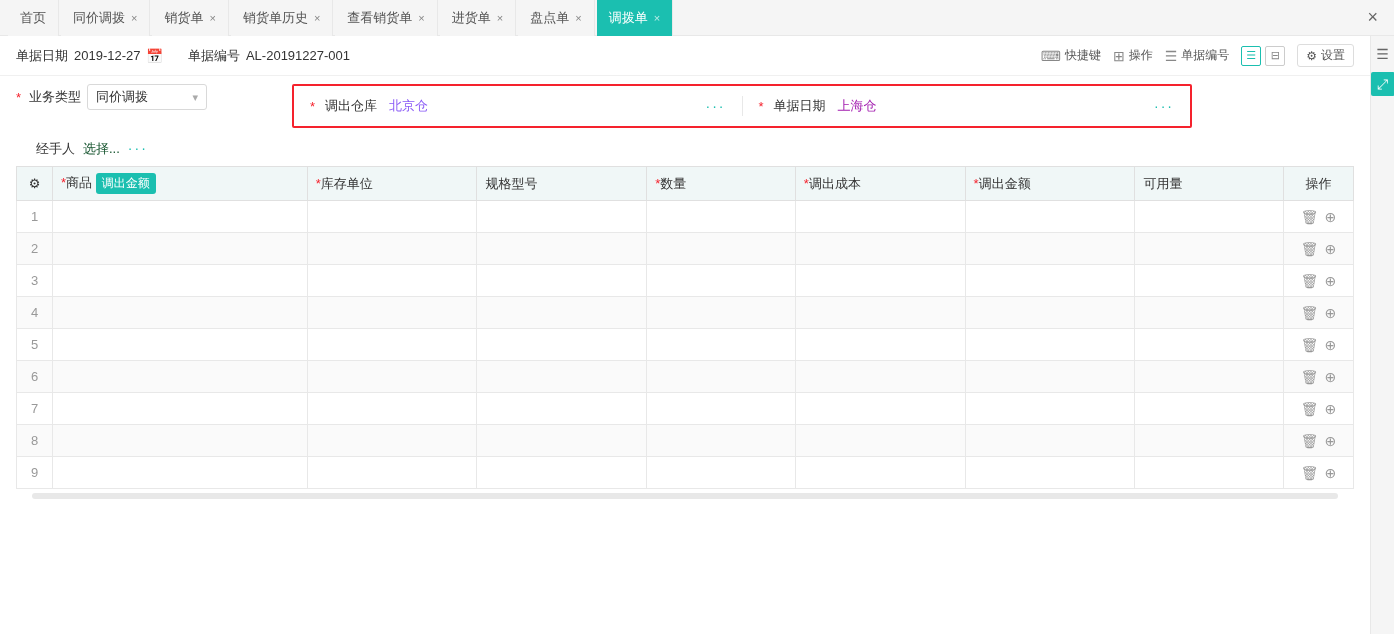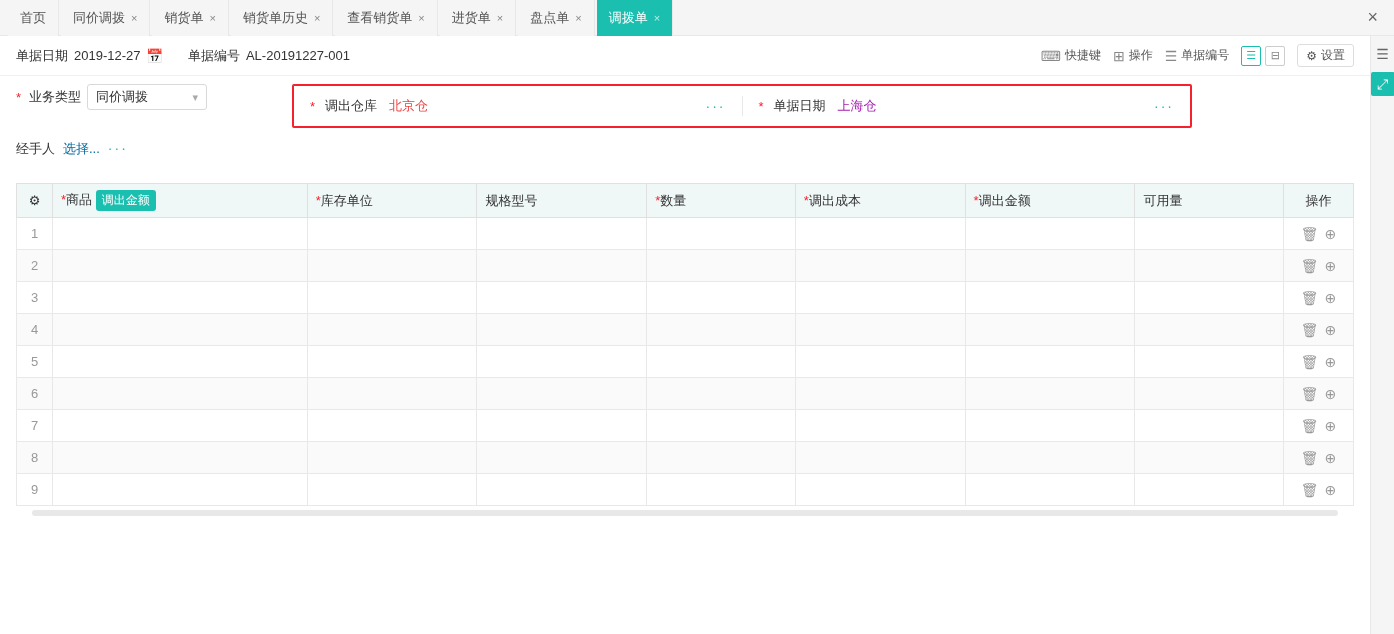--- a/index.html
+++ b/index.html
@@ -147,24 +147,25 @@
     }
     .warehouse-divider {
       width: 1px;
       height: 20px;
       background: #e8e8e8;
       margin: 0 16px;
     }
 
     
     .handler-row {
-      padding: 4px 16px 25px 16px;
+      padding: 4px 16px 8px 16px;
       display: flex;
       align-items: flex-start;
       gap: 8px;
+      margin-left: 20px;
     }
     .placeholder-text { color: #bbb; font-size: 13px; }
 
     
     .main-table-wrapper {
       padding: 0 16px;
       overflow: auto;
     }
     table {
       width: 100%;
@@ -359,37 +360,37 @@
         <span>同价调拨</span>
         <span style="color:#aaa;font-size:11px;margin-left:auto;">▾</span>
       </div>
     </div>
 
     <div class="warehouse-section">
 
       <div class="warehouse-group">
         <span class="required-star">*</span>
         <span class="field-label">调出仓库</span>
-        <span style="color:#ef4444;margin-left:4px;">北京仓</span>
+        <span style="color:#8b5cf6;margin-left:4px;">北京仓</span>
         <span class="more-btn" style="margin-left:auto;">···</span>
       </div>
       <div class="warehouse-divider"></div>
 
       <div class="warehouse-group">
         <span class="required-star">*</span>
         <span class="field-label">单据日期</span>
         <span style="color:#a21caf;margin-left:4px;">上海仓</span>
         <span class="more-btn" style="margin-left:auto;">···</span>
       </div>
     </div>
   </div>
 
   <div class="handler-row">
     <span class="field-label">经手人</span>
-    <span class="placeholder-text" style="cursor:pointer;color:#0369a1;">选择...</span>
+    <span class="placeholder-text" style="cursor:pointer;color:#14532d;">选择...</span>
     <span class="more-btn" style="font-size:14px;color:#1bbfb0;">···</span>
   </div>
 
   <div class="main-table-wrapper">
     <table>
       <thead>
         <tr>
           <th class="gear-th">⚙</th>
           <th>
             <span class="req">*</span>商品

